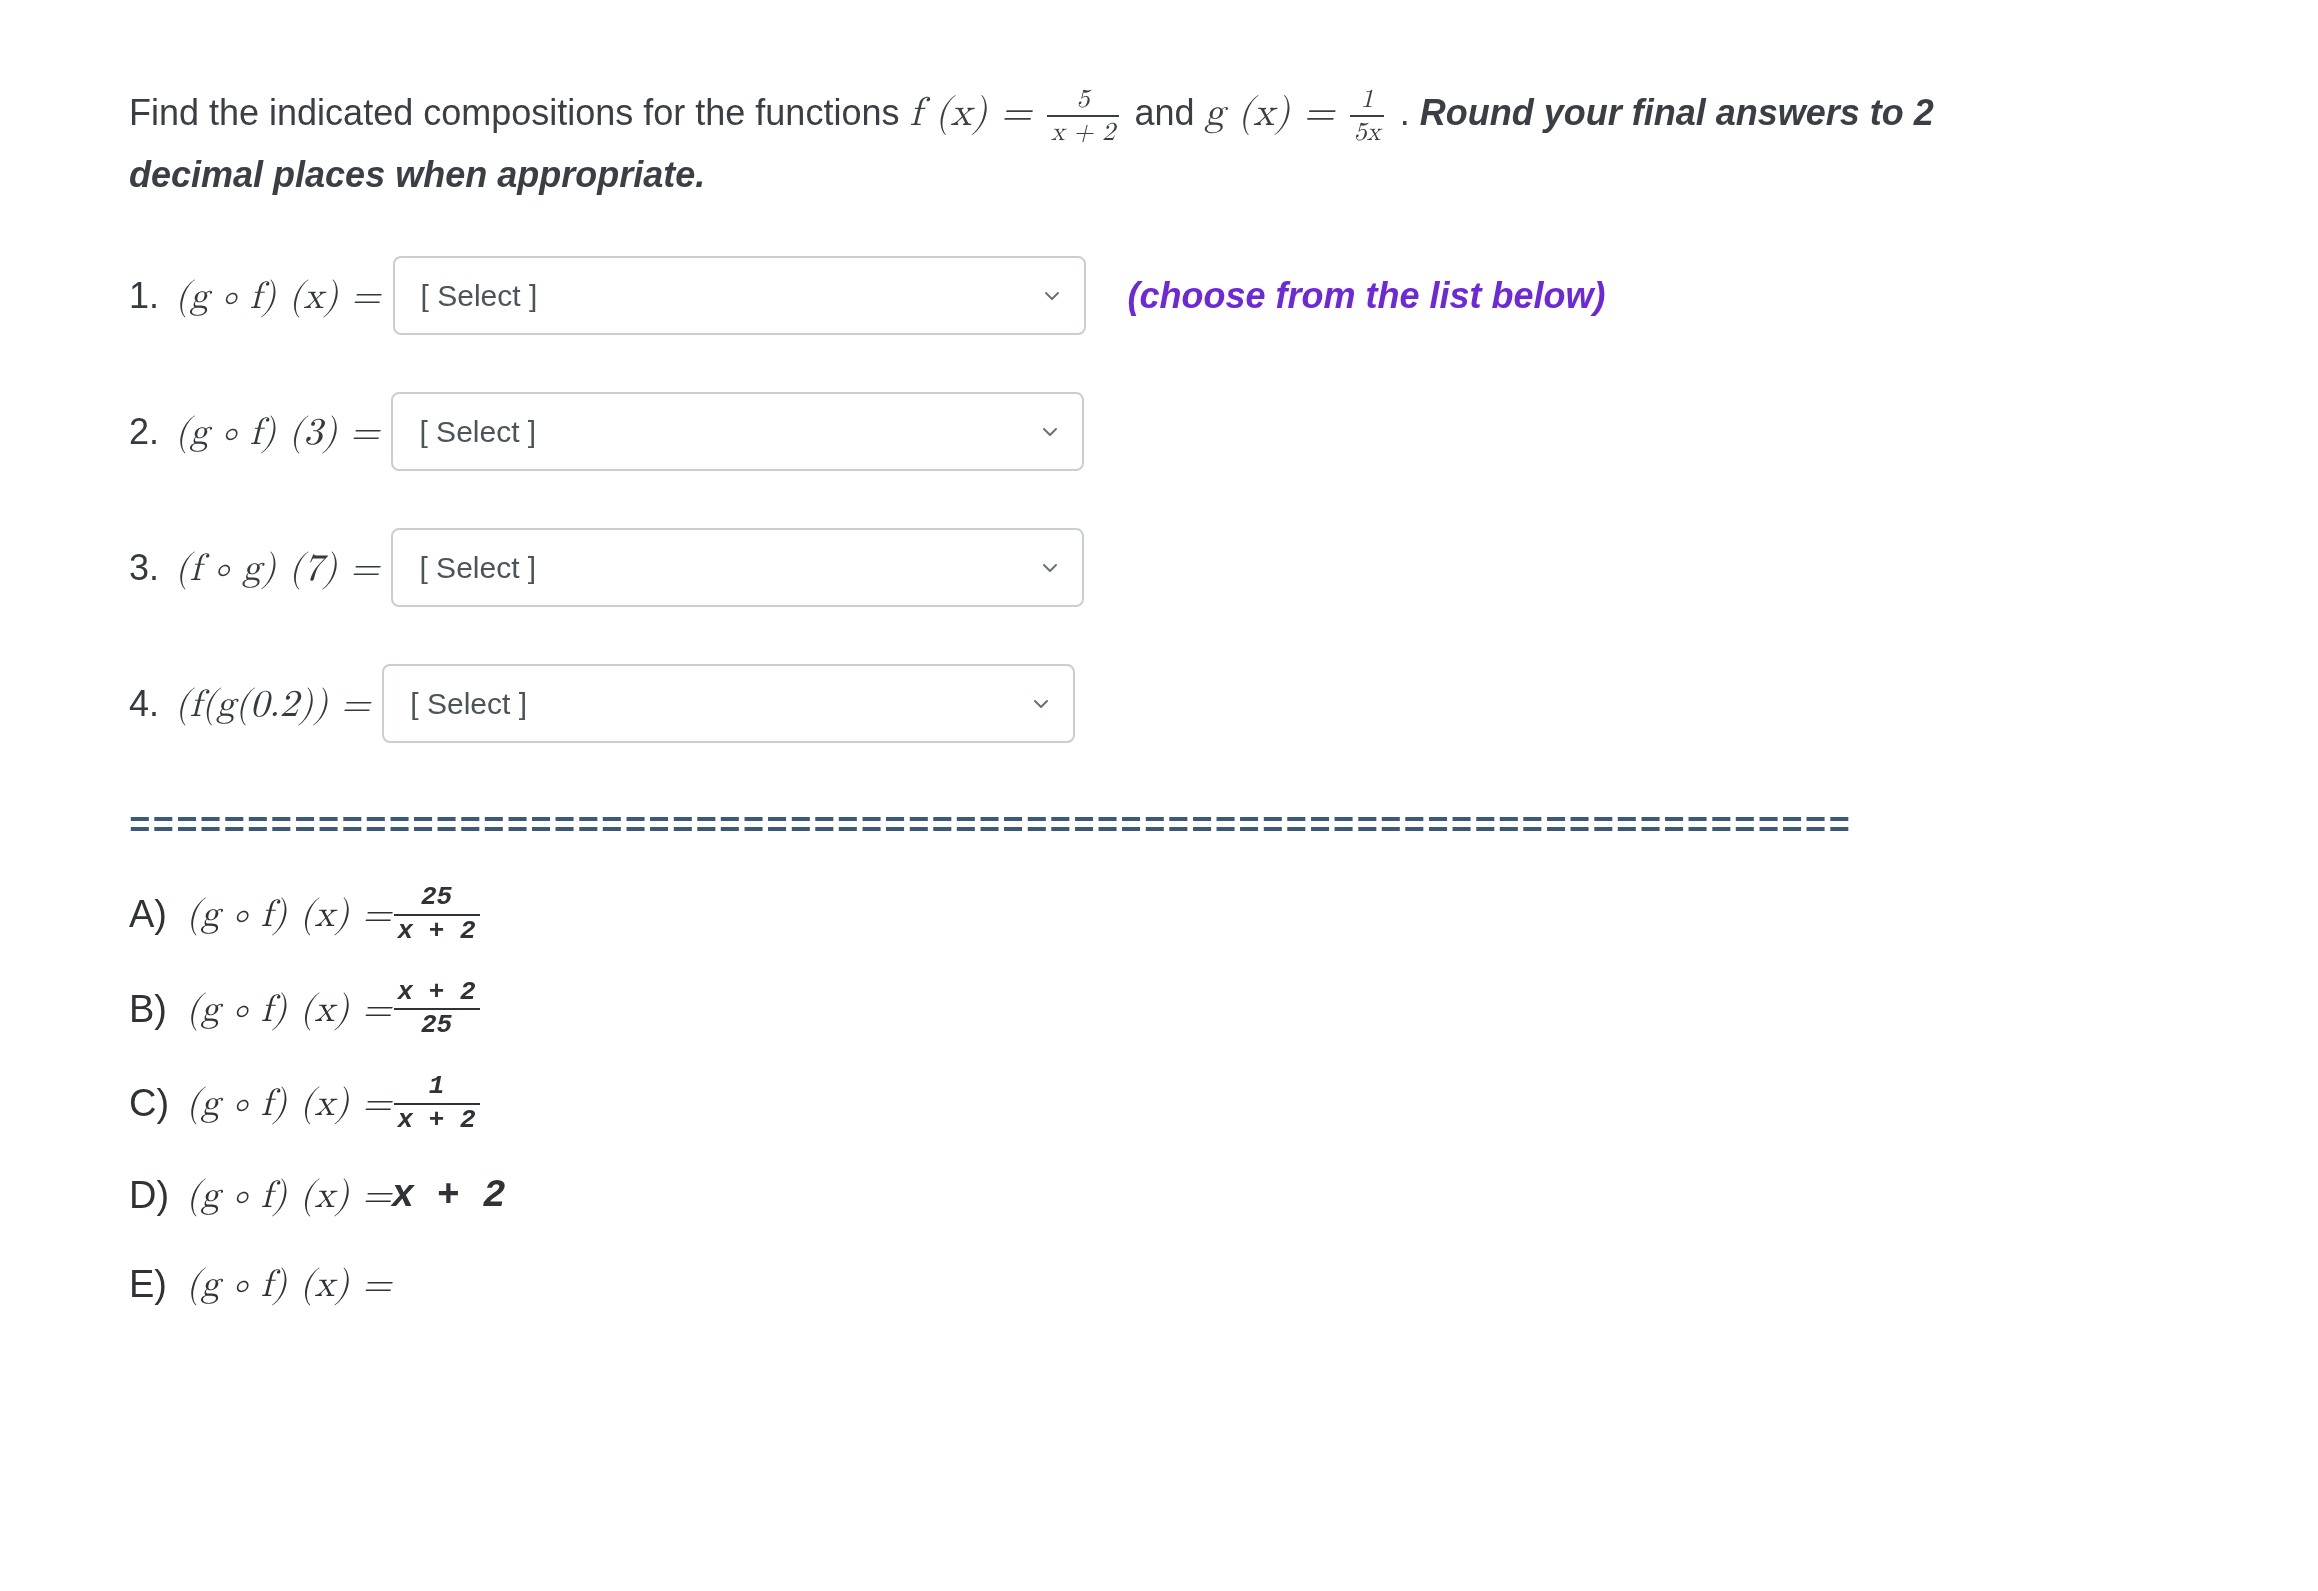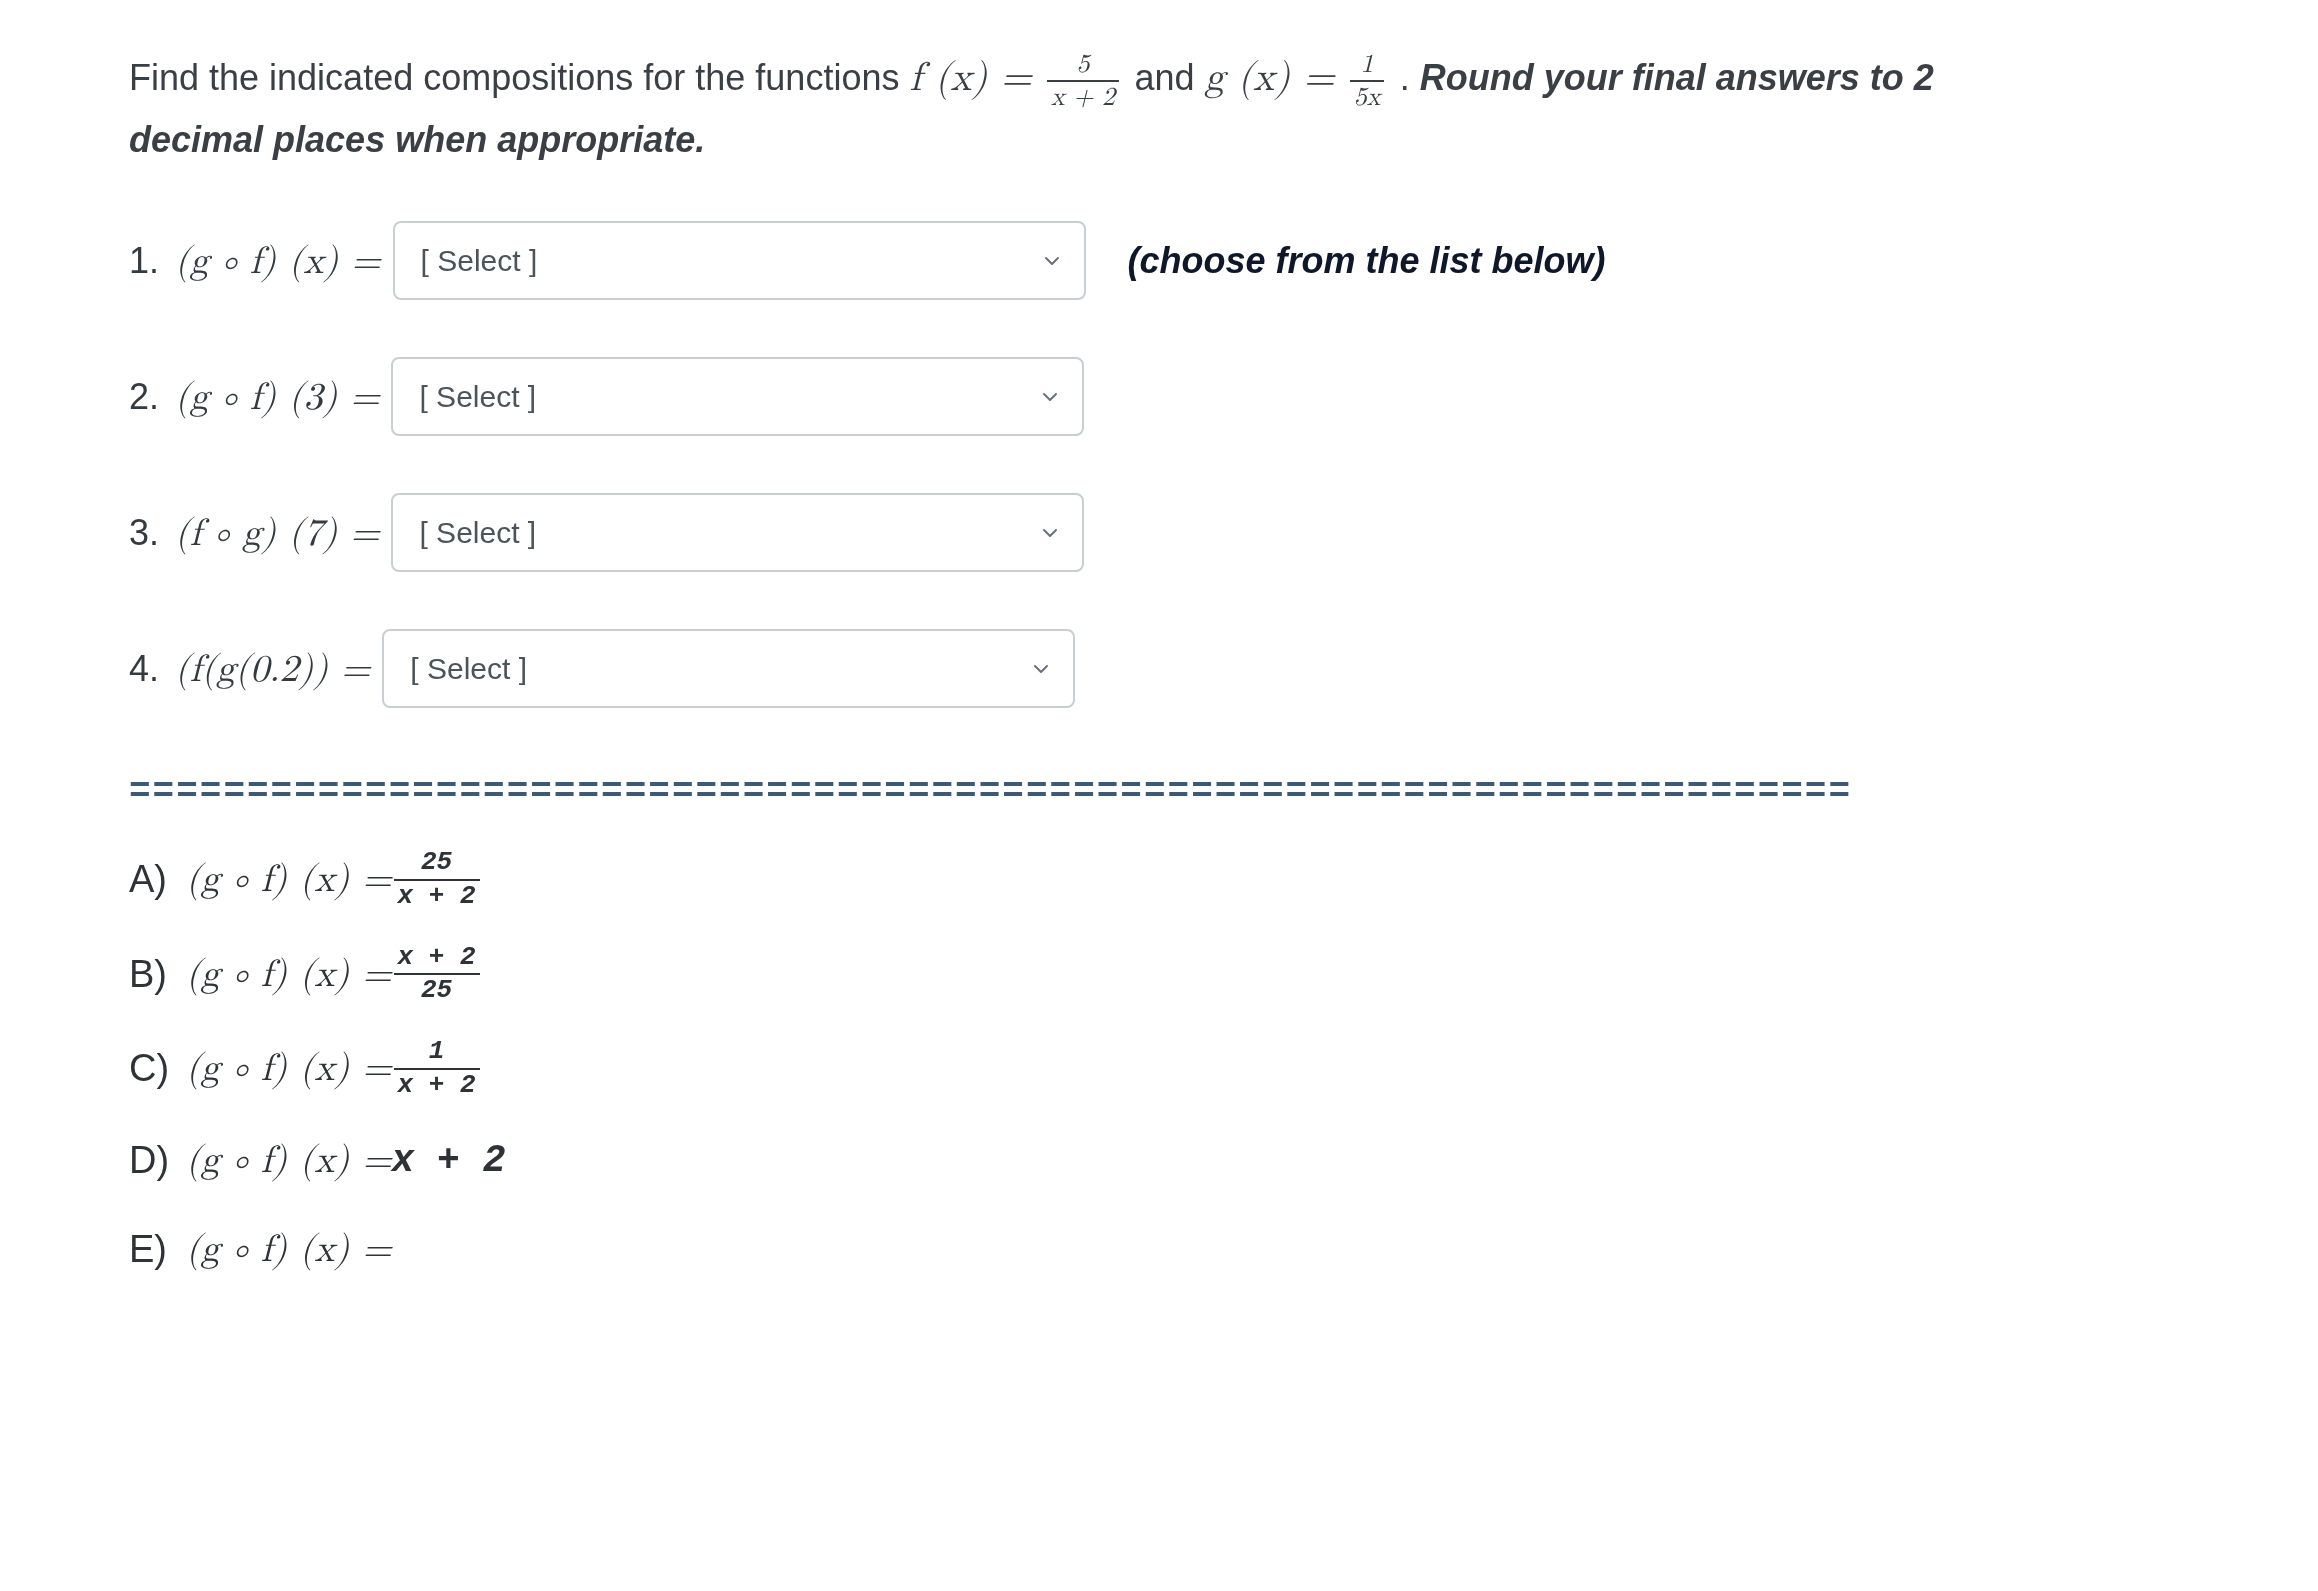--- a/index.html
+++ b/index.html
@@ -7,21 +7,21 @@
     padding: 0;
     background: #ffffff;
     font-family: "Segoe UI", "Helvetica Neue", Arial, sans-serif;
     color: #333a40;
     -webkit-font-smoothing: antialiased;
   }
   .page {
     width: 2149px;
     height: 1592px;
     box-sizing: border-box;
-    padding: 47px 129px 40px 129px;
+    padding: 82px 129px 40px 129px;
     font-size: 36px;
     line-height: 1.55;
     overflow: hidden;
   }
   .intro {
     margin-bottom: 54px;
     color: #3a3f45;
   }
   .intro .bold-ital {
     font-weight: 600;
@@ -62,21 +62,21 @@
     transform: translateY(-50%);
     color: #6a7179;
   }
   .chevron svg {
     display: block;
   }
   .hint-right {
     margin-left: 42px;
     font-style: italic;
     font-weight: 600;
-    color: #0f172a;
+    color: #6d28d9;
   }
 
   
   .math {
     font-family: "Latin Modern Math", "Cambria Math", "STIX Two Math", Georgia, serif;
     font-style: italic;
     white-space: nowrap;
   }
   .frac {
     display: inline-block;

